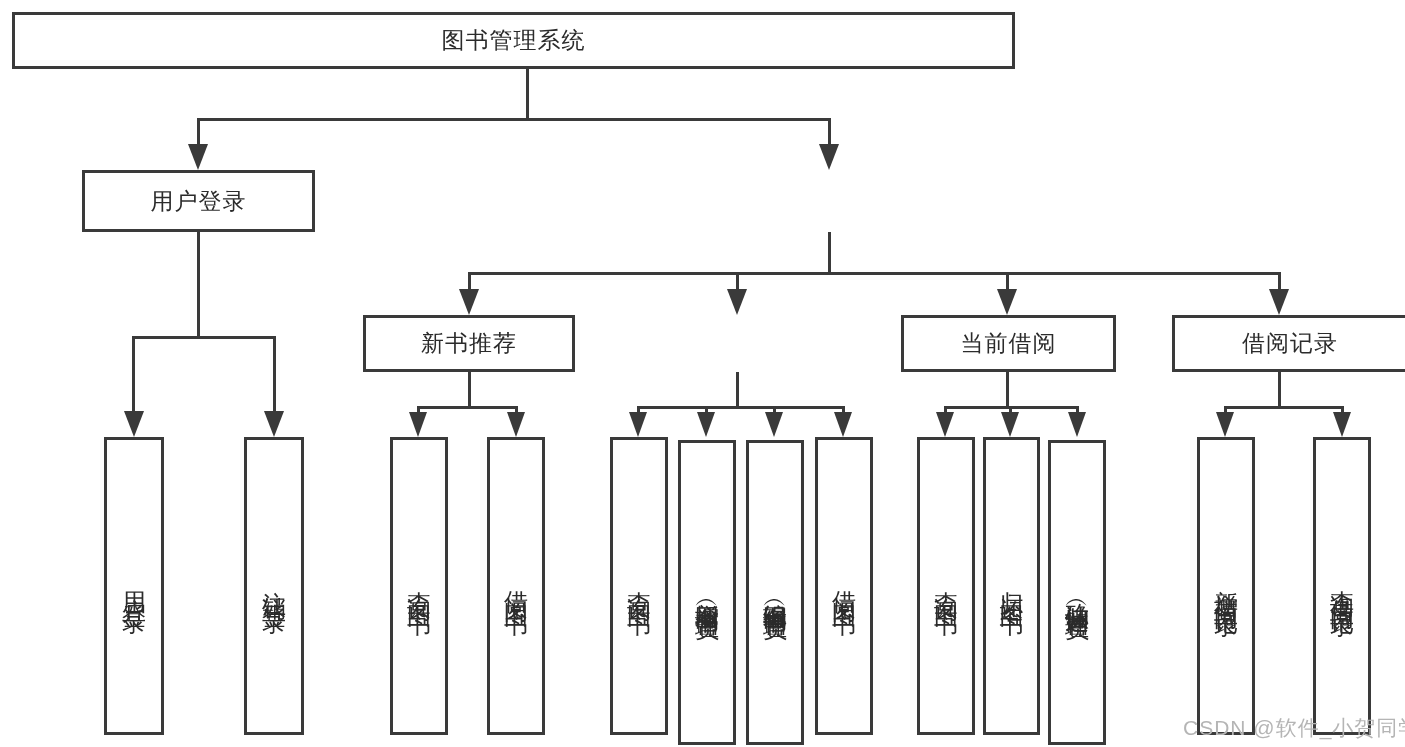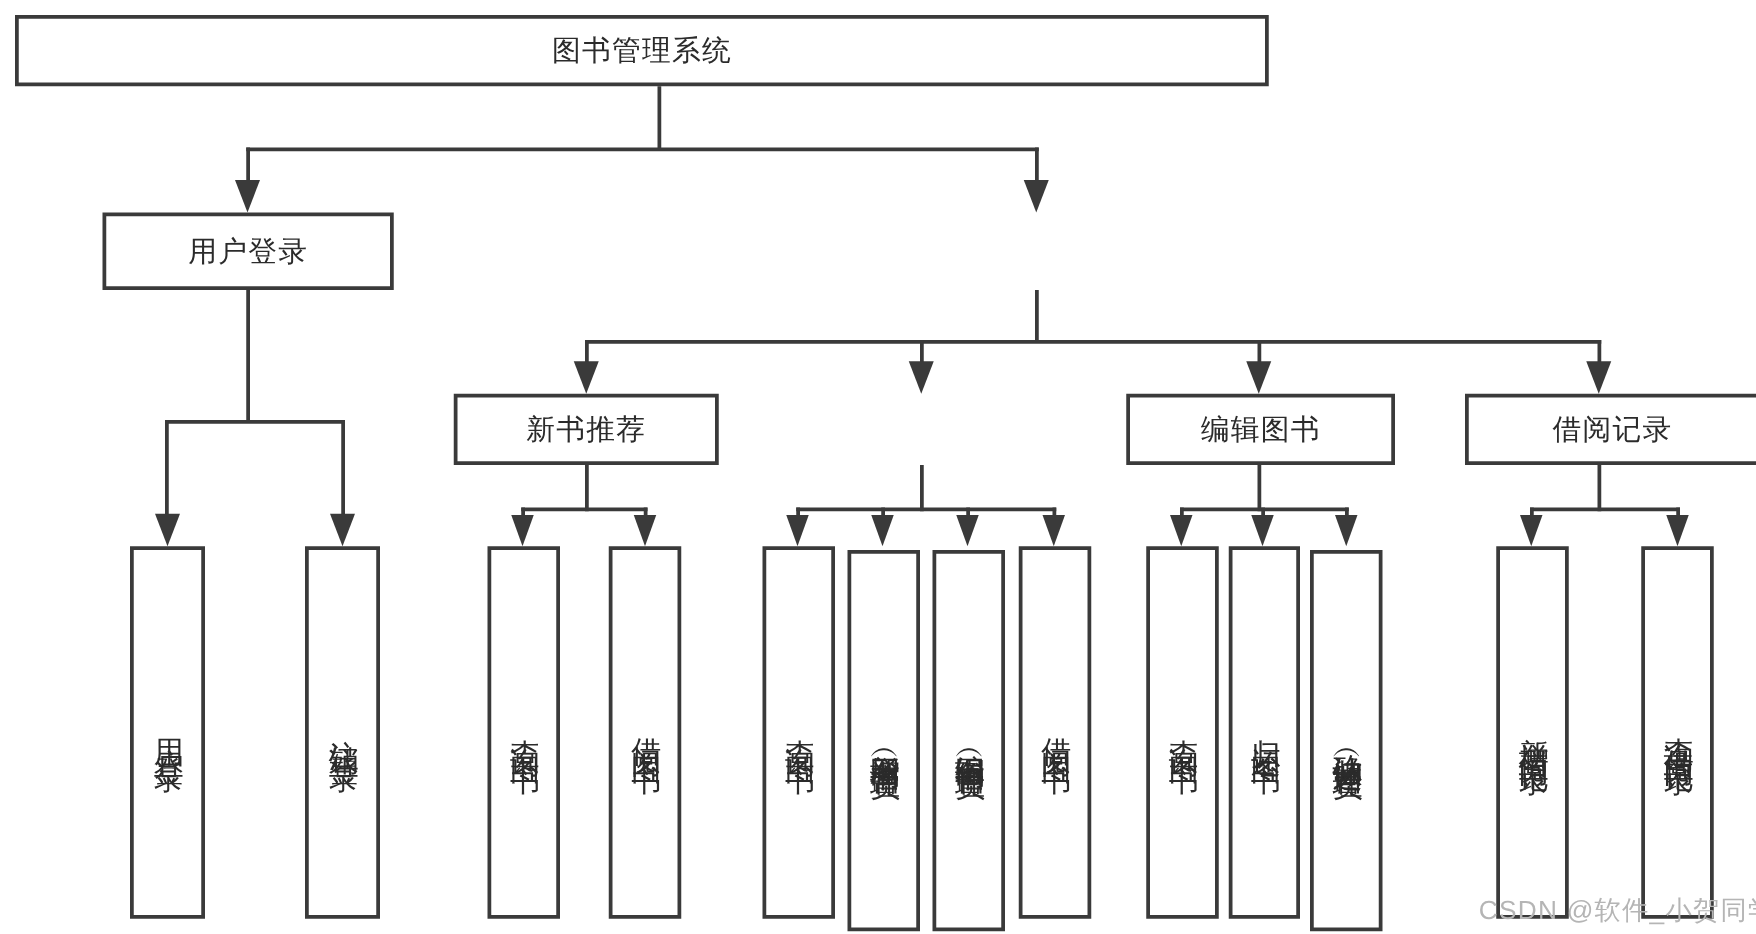--- a/index.html
+++ b/index.html
@@ -31,21 +31,21 @@
 </head>
 <body>
 
 <div id="canvas">
 
   <div class="bx" style="left:12px;top:12px;width:1003px;height:57px;">图书管理系统</div>
 
   <div class="bx" style="left:82px;top:170px;width:233px;height:62px;">用户登录</div>
 
   <div class="bx" style="left:363px;top:315px;width:212px;height:57px;">新书推荐</div>
-  <div class="bx" style="left:901px;top:315px;width:215px;height:57px;">编辑图书</div>
+  <div class="bx" style="left:901px;top:315px;width:215px;height:57px;">当前借阅</div>
   <div class="bx" style="left:1172px;top:315px;width:236px;height:57px;">借阅记录</div>
 
   <div class="bx vt" style="left:104px;top:437px;width:60px;height:298px;">用户登录</div>
   <div class="bx vt" style="left:244px;top:437px;width:60px;height:298px;">注销登录</div>
 
   <div class="bx vt" style="left:390px;top:437px;width:58px;height:298px;">查询图书</div>
   <div class="bx vt" style="left:487px;top:437px;width:58px;height:298px;">借阅图书</div>
 
   <div class="bx vt" style="left:610px;top:437px;width:58px;height:298px;">查询图书</div>
   <div class="bx vt" style="left:678px;top:440px;width:58px;height:305px;letter-spacing:2px;">新增图书（管理员）</div>

